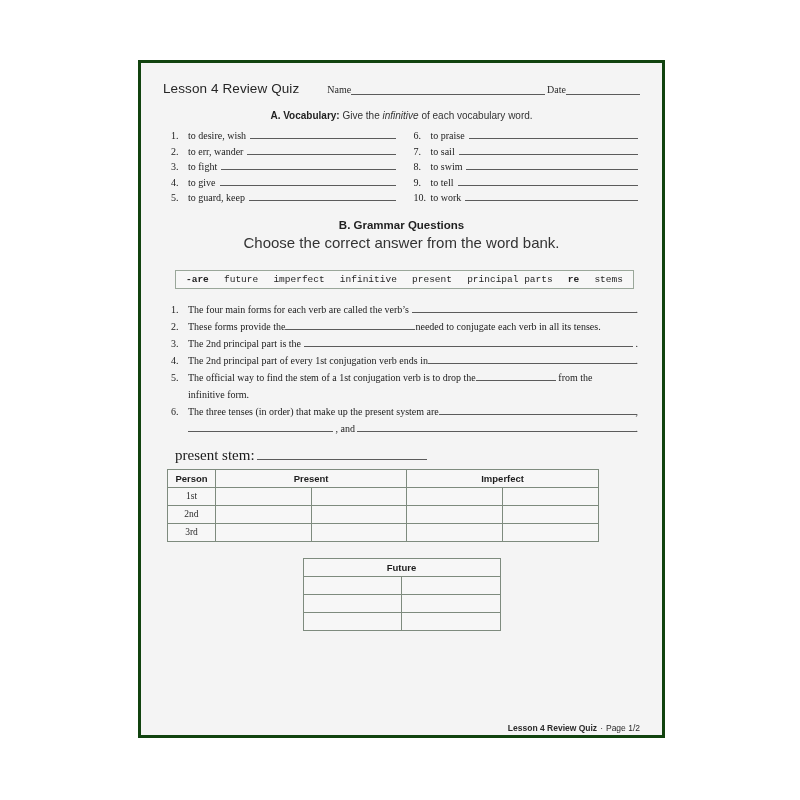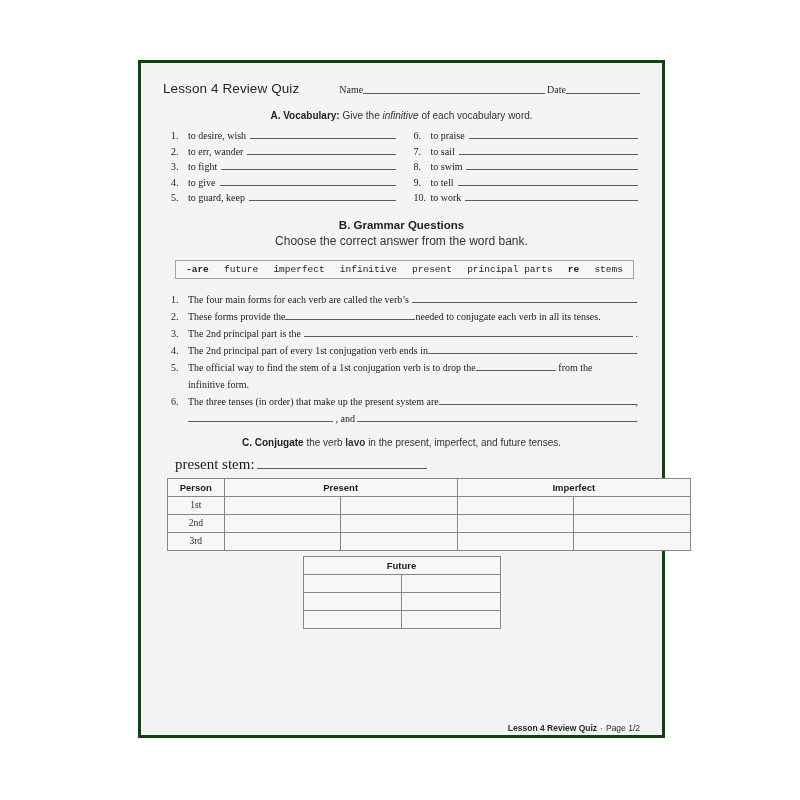--- a/index.html
+++ b/index.html
@@ -41,23 +41,23 @@
   }
   .quiz-title {
     font-family: "Liberation Sans", sans-serif;
     font-size: 13.5px;
     letter-spacing: .1px;
     color: #262626;
     white-space: nowrap;
   }
   .name-date {
     display: flex;
-    align-items: flex-start;
+    align-items: flex-end;
     flex: 1;
-    margin-left: 40px;
+    margin-left: 28px;
     font-size: 10px;
     color: #2a2a2a;
   }
   .nd-label { white-space: nowrap; }
   .rule {
     border-bottom: 1px solid #5b5b5b;
     height: 9px;
   }
   .rule-name { flex: 1 1 auto; min-width: 10px; margin-right: 2px; }
   .rule-date { flex: 0 0 74px; }
@@ -86,23 +86,23 @@
     text-align: center;
     font-family: "Liberation Sans", sans-serif;
     font-weight: bold;
     font-size: 11.5px;
     color: #1f1f1f;
     margin: 0 0 3px 0;
   }
   .sec-sub {
     text-align: center;
     font-family: "Liberation Sans", sans-serif;
-    font-size: 12px;
+    font-size: 15px;
     color: #333;
-    margin: 0 0 12px 0;
+    margin: 0 0 19px 0;
   }
 
   
   .vocab-cols {
     display: flex;
     gap: 18px;
     margin: 0 2px 12px 8px;
   }
   .vocab-col { flex: 1 1 50%; }
   .v-item {
@@ -198,22 +198,22 @@
     color: #1d1d1d;
     padding: 1px 0;
   }
   table.conj td.person {
     text-align: center;
     font-family: "Liberation Serif", serif;
     font-size: 9.5px;
     color: #2a2a2a;
   }
   #main-table {
-    width: 524px;
-    margin: 0 0 5px 4px;
+    width: 432px;
+    margin: 0 0 16px 4px;
   }
   #future-table {
     width: 198px;
     margin: 0 auto;
   }
 
   
   .footer {
     position: absolute;
     right: 22px;
@@ -369,23 +369,20 @@
           </span>
           <span class="g-cont">
             <span class="g-blank" style="width: 145px;"></span>
             <span class="g-txt"> , and </span>
             <span class="g-blank grow"></span>
             <span class="g-txt">.</span>
           </span>
         </div>
       </div>
 
-    <div class="sec-head">
-      <span class="lead">C. Conjugate</span><span class="tail"><span> the verb </span><b>lavo</b><span> in the present, imperfect, and future tenses.</span></span>
-    </div>
 
     <div class="stem-row">
       <span>present stem:</span>
       <span class="stem-rule"></span>
     </div>
 
     <table class="conj" id="main-table">
       <thead>
         <tr>
           <th style="width:48px">Person</th>

